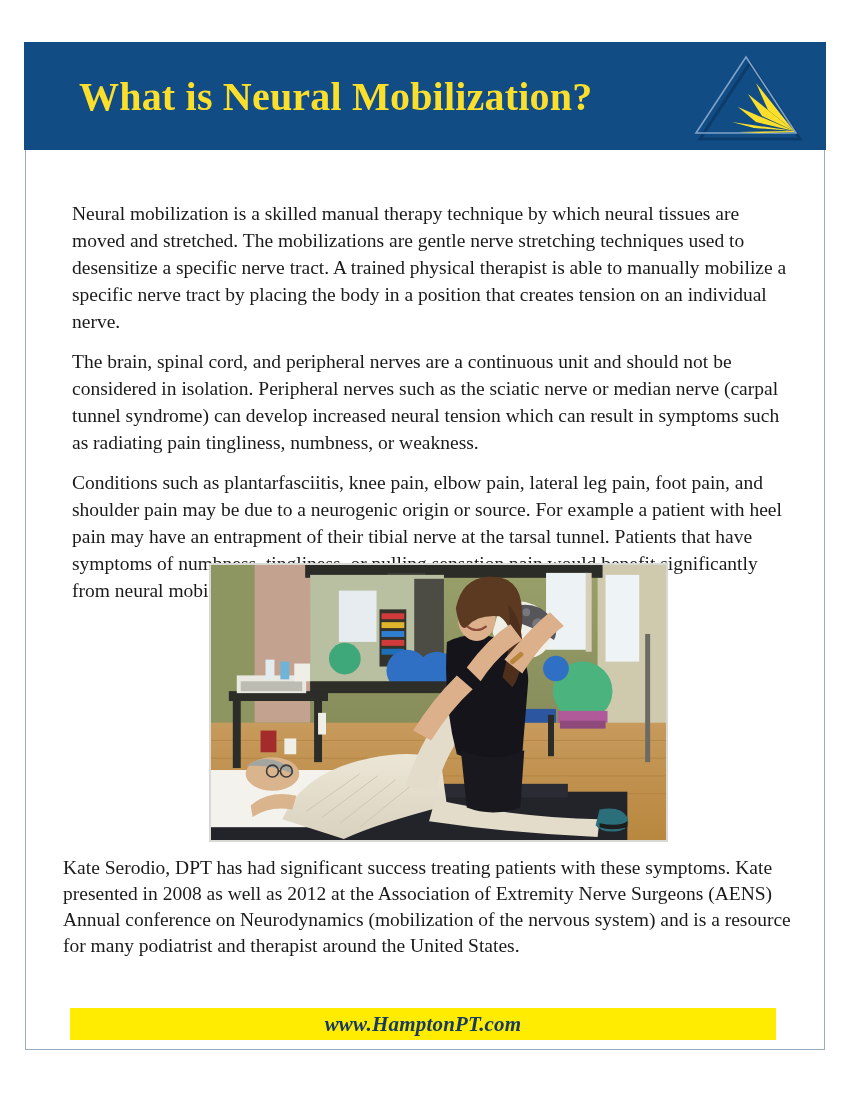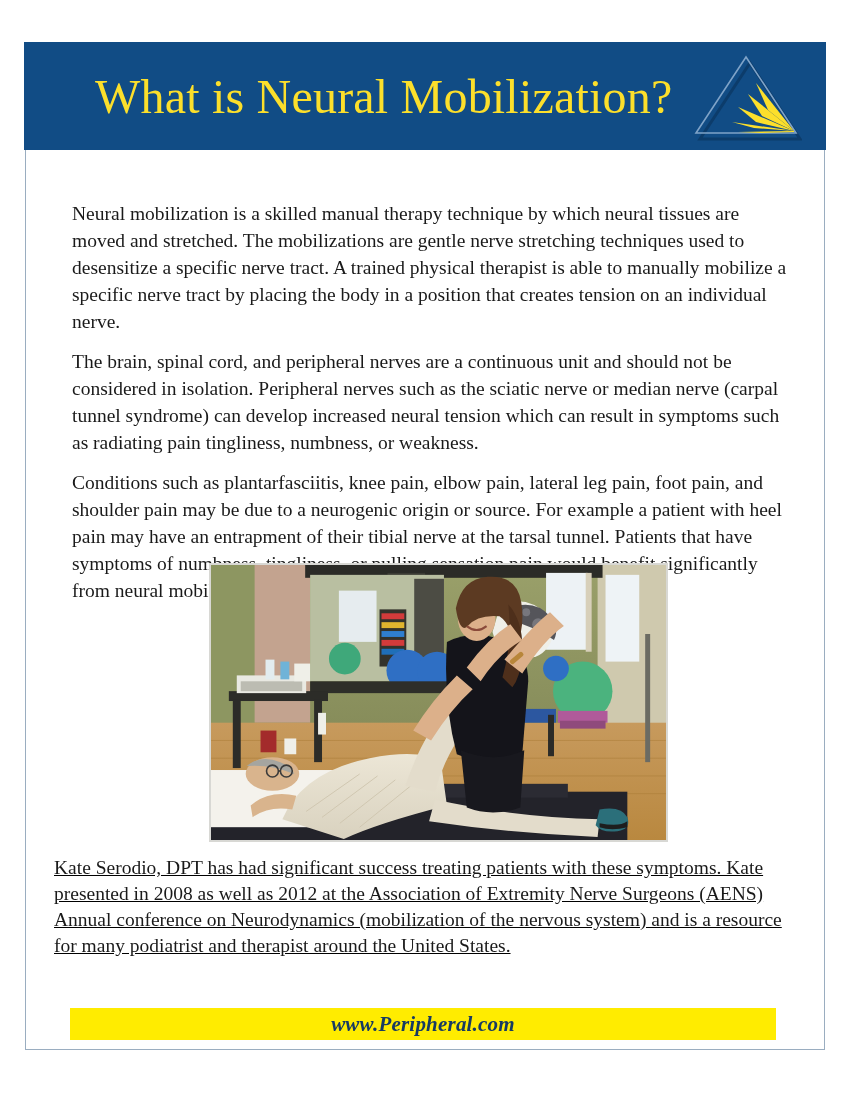--- a/index.html
+++ b/index.html
@@ -33,26 +33,26 @@
     position: absolute;
     left: 24px;
     top: 42px;
     width: 802px;
     height: 108px;
     background: #114C85;
     box-sizing: border-box;
   }
   .header-title {
     position: absolute;
-    left: 71px;
+    left: 55px;
     top: 50%;
     transform: translateY(-50%);
     color: #FCDF2B;
-    font-size: 48px;
-    font-weight: normal;
+    font-size: 40px;
+    font-weight: bold;
     font-family: "Liberation Serif", "DejaVu Serif", serif;
     letter-spacing: 0.2px;
     white-space: nowrap;
   }
   .logo-wrap {
     position: absolute;
     right: 24px;
     top: 8px;
     width: 112px;
     height: 95px;
@@ -90,24 +90,23 @@
   .photo {
     position: absolute;
     inset: 0;
     overflow: hidden;
   }
   .photo svg { display: block; width: 100%; height: 100%; }
 
   
   .closing {
     position: absolute;
-    left: 54px;
+    left: 63px;
     top: 855px;
     width: 740px;
-    text-decoration: underline;
   }
   .closing p {
     margin: 0;
     font-size: 19.5px;
     line-height: 26px;
     color: #1a1a1a;
   }
 
   
   .footer-band {
@@ -299,14 +298,14 @@
       <rect x="438" y="70" width="5" height="130" fill="#6b6b63"></rect>
     </svg>
   </div>
 </div>
 
 <div class="closing">
   <p>Kate Serodio, DPT has had significant success treating patients with these symptoms.  Kate presented in 2008 as well as 2012 at the Association of Extremity Nerve Surgeons (AENS) Annual conference on Neurodynamics (mobilization of the nervous system) and is a resource for many podiatrist and therapist around the United States.</p>
 </div>
 
 <div class="footer-band">
-  <span class="footer-url">www.Peripheral.com</span>
+  <span class="footer-url">www.HamptonPT.com</span>
 </div>
 
 </body></html>

